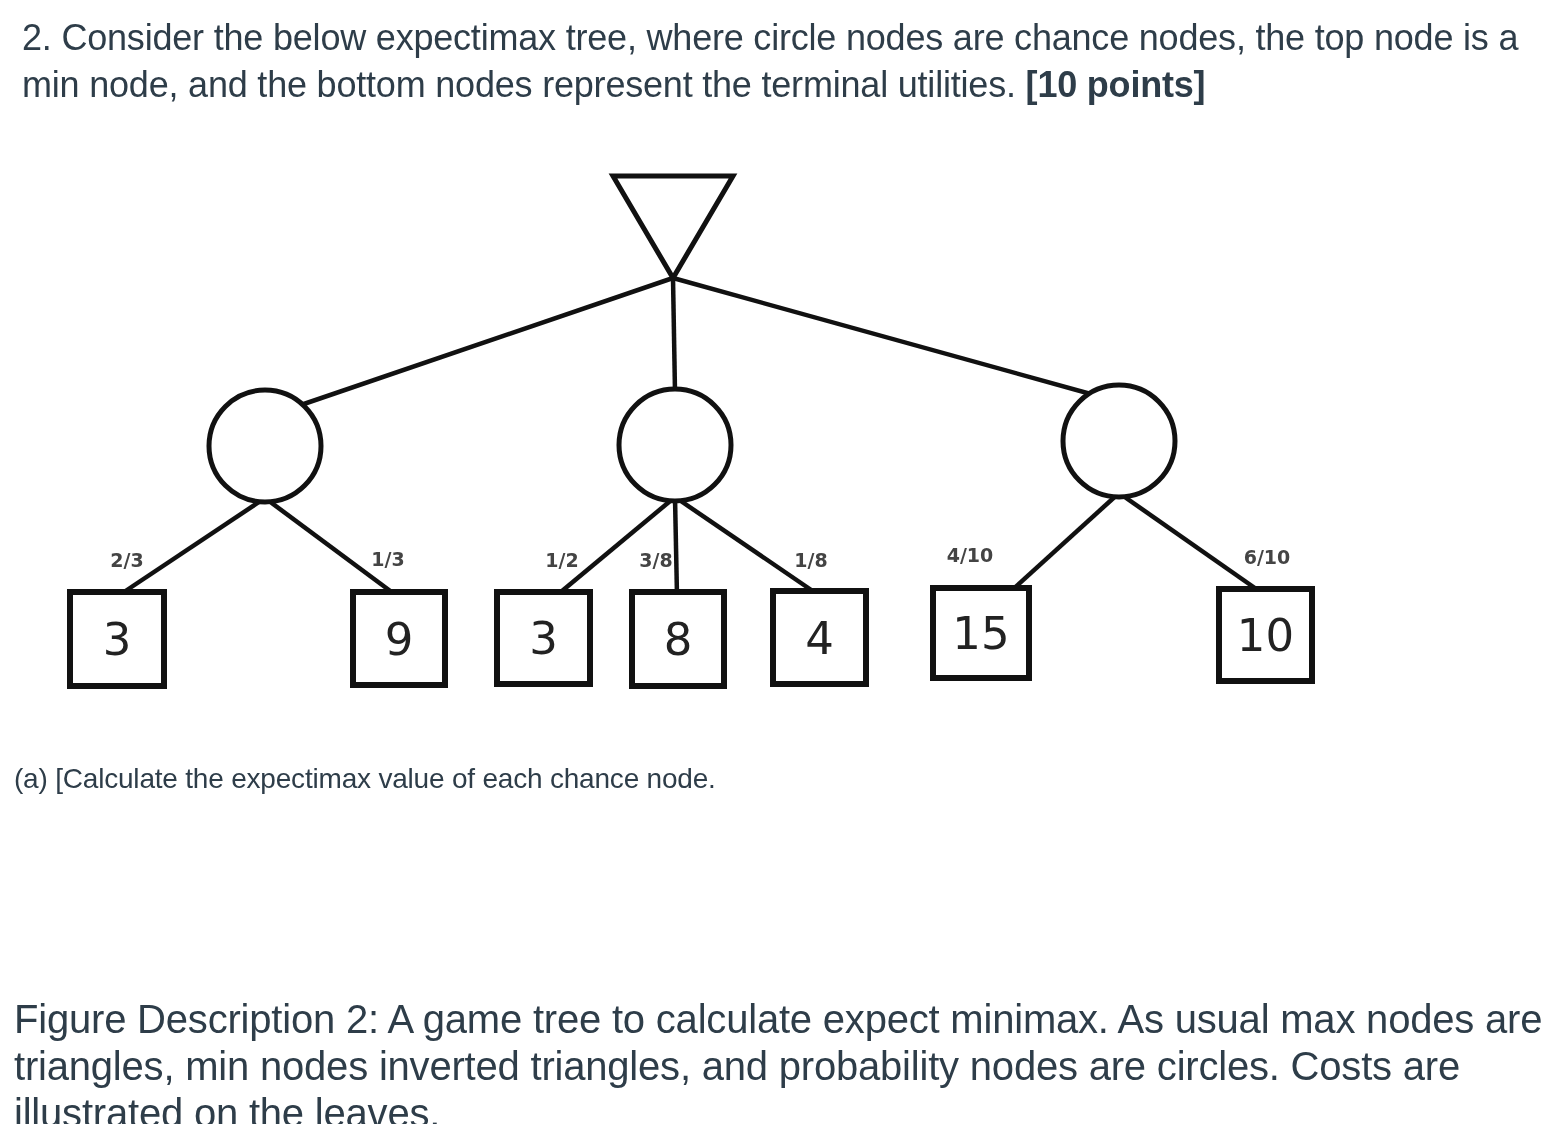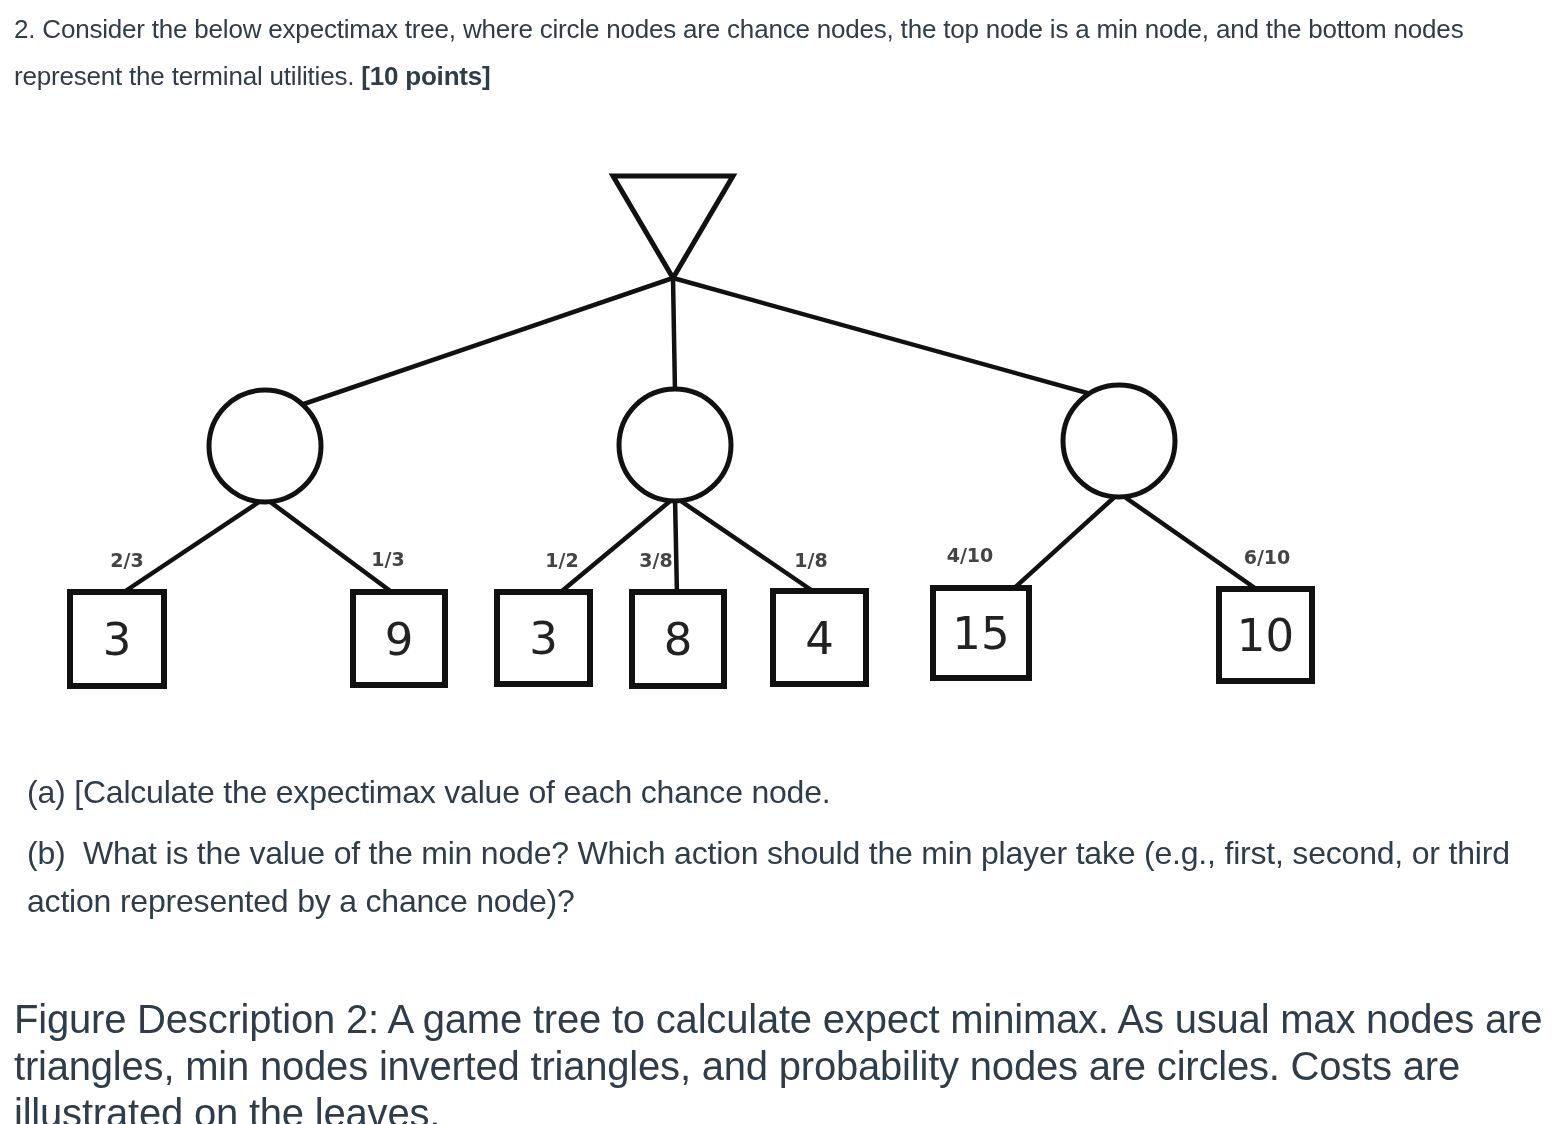--- a/index.html
+++ b/index.html
@@ -1,26 +1,26 @@
 <!DOCTYPE html>
 <html><head>
 <meta charset="utf-8">
 <style>
   *{box-sizing:border-box}
   html,body{margin:0;padding:0}
   body{
     width:1558px;height:1124px;background:#ffffff;position:relative;
     font-family:"Liberation Sans",sans-serif;color:#2e3d49;overflow:hidden;
   }
-  .title{position:absolute;left:14px;top:6px;width:1534px;margin:0;
-         font-size:26px;line-height:47px;letter-spacing:-0.2px}
+  .title{position:absolute;left:14px;top:6px;width:1534px;margin:8px;
+         font-size:36px;line-height:47px;letter-spacing:-0.2px}
   .b{font-weight:700}
   #tree{position:absolute;left:0;top:150px}
   .questions{position:absolute;left:14px;top:755px;width:1534px}
-  .questions p{margin:13px;font-size:32px;line-height:48px;letter-spacing:-0.2px;white-space:pre-wrap}
+  .questions p{margin:0;font-size:28px;line-height:48px;letter-spacing:-0.2px;white-space:pre-wrap}
   .figdesc{position:absolute;left:14px;top:996px;width:1534px;margin:0;
            font-size:40px;line-height:47px;letter-spacing:-0.2px}
   
   .edge{stroke:#111111;stroke-width:4.5px;stroke-linecap:butt}
   .node{fill:#ffffff;stroke:#111111;stroke-width:5px}
   .leafbox{fill:#ffffff;stroke:#111111;stroke-width:6px}
   .leafval{font-family:"DejaVu Sans",sans-serif;font-size:45px;fill:#222222;text-anchor:middle}
   .problabel{font-family:"DejaVu Sans",sans-serif;font-size:19px;font-weight:700;fill:#444444;text-anchor:middle}
 </style>
 </head>
@@ -63,18 +63,17 @@
       <rect x="933" y="588" width="96" height="90" class="leafbox"></rect>
       <text x="981" y="649" class="leafval">15</text>
       <text x="970" y="562" class="problabel">4/10</text>
       <rect x="1219" y="589" width="93" height="92" class="leafbox"></rect>
       <text x="1265.5" y="651" class="leafval">10</text>
       <text x="1267" y="564" class="problabel">6/10</text>
     </svg>
 
   <div class="questions">
     <p>(a) [Calculate the expectimax value of each chance node.</p>
-    <p>(b)  What is the value of the min node? Which action should the min player take (e.g., first, second, or third action represented by a chance node)?</p>
   </div>
 
   <p class="figdesc">Figure Description 2: A game tree to calculate expect minimax. As usual max nodes are triangles, min nodes inverted triangles, and probability nodes are circles. Costs are illustrated on the leaves.</p>
 
 </main>
 
 </body></html>

